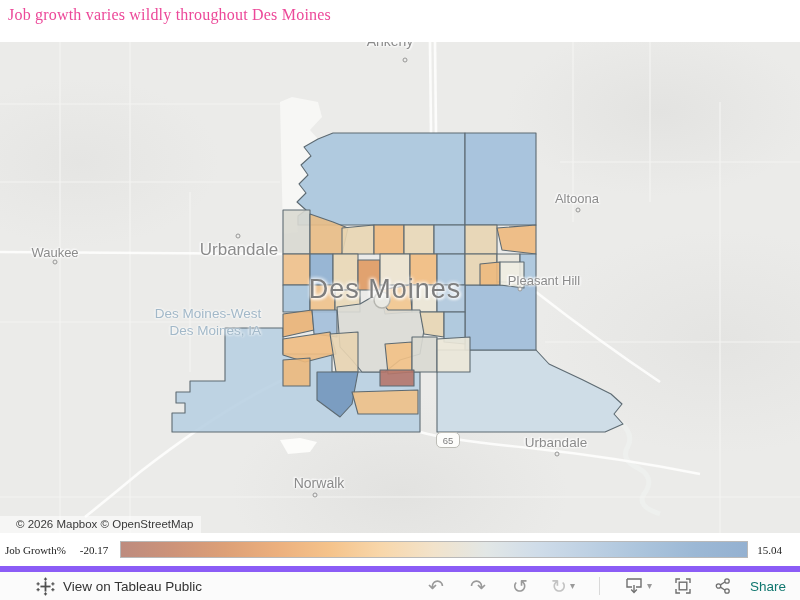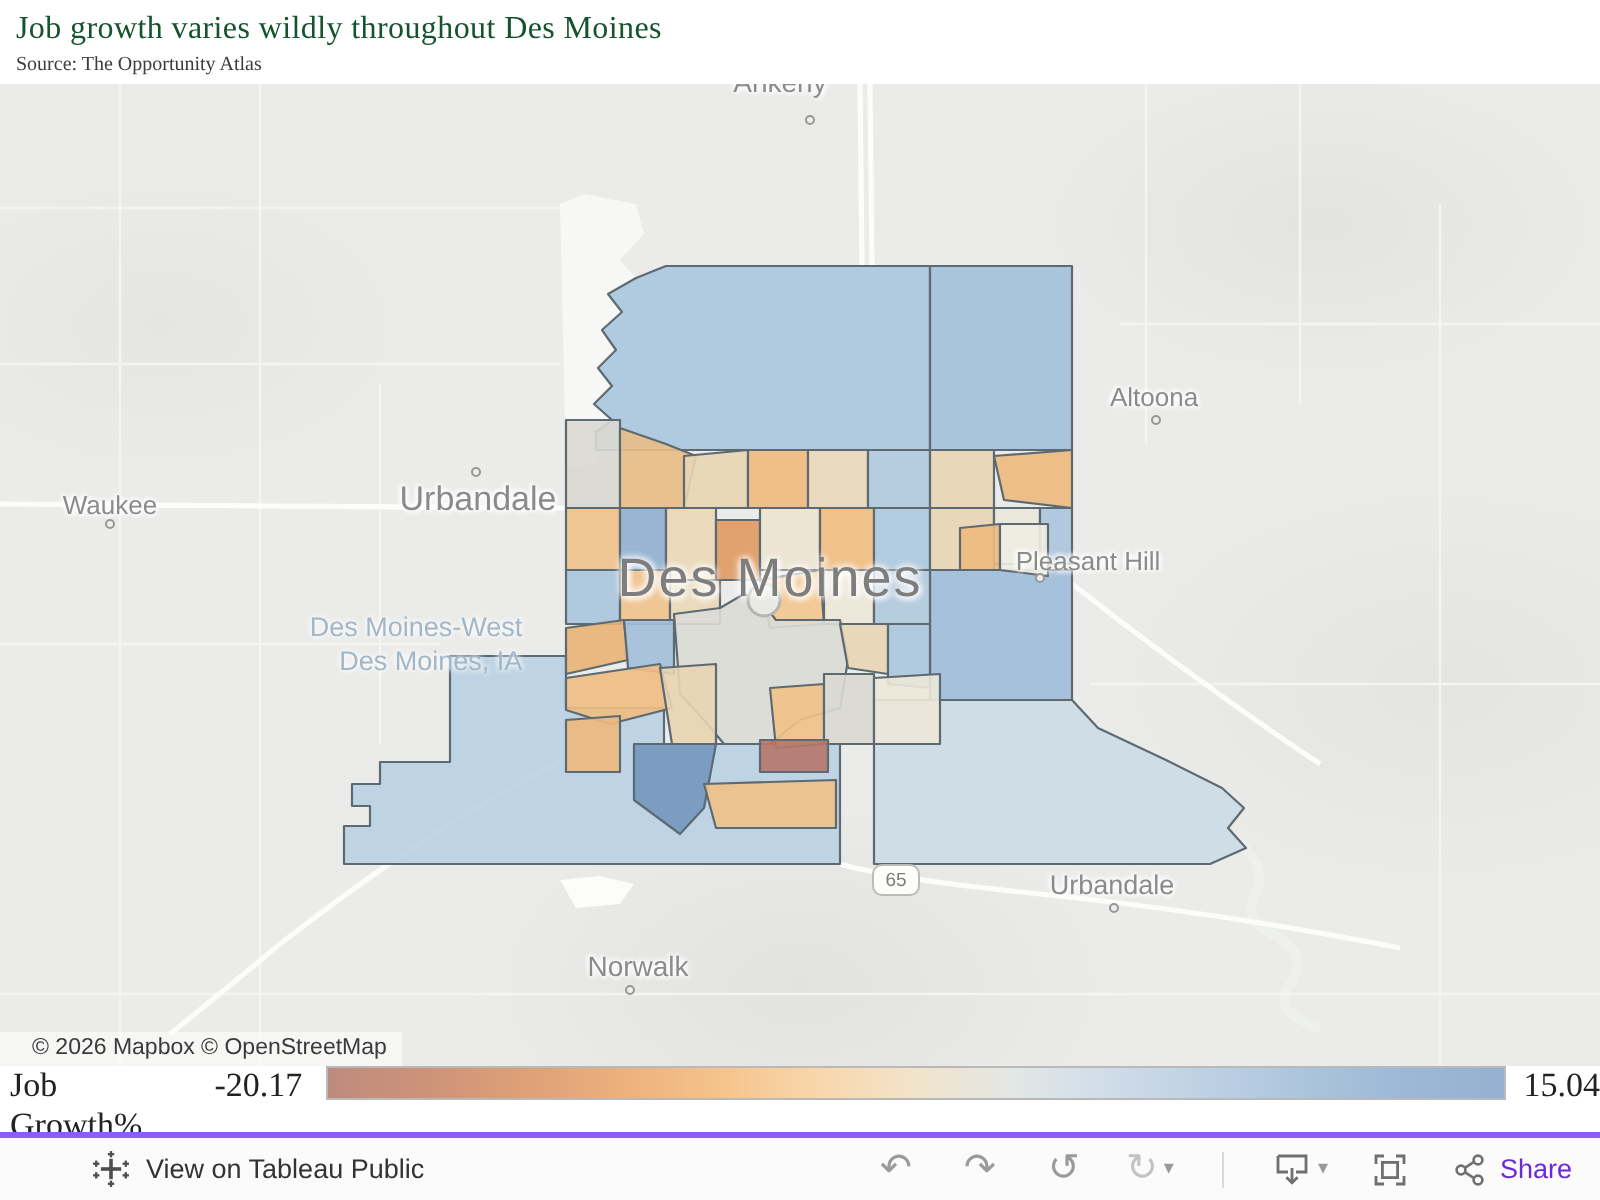--- a/index.html
+++ b/index.html
@@ -2,21 +2,21 @@
 <html><head>
 <meta charset="utf-8">
 <style>
   * { margin:0; padding:0; box-sizing:border-box; }
   html,body { width:800px; height:600px; overflow:hidden; background:#fff;
               font-family:"Liberation Sans", sans-serif; }
   #stage { width:800px; height:600px; display:flex; flex-direction:column; position:relative; }
 
   
   #header { height:42px; padding:6px 8px 0 8px; background:#fff; }
-  #title { font-family:"Liberation Serif", serif; font-size:16px; color:#14532d; letter-spacing:.2px; }
+  #title { font-family:"Liberation Serif", serif; font-size:16px; color:#ec4899; letter-spacing:.2px; }
   #subtitle { font-family:"Liberation Serif", serif; font-size:10px; color:#3c3c3c; margin-top:3px; }
 
   
   #map { position:relative; width:800px; height:491px; overflow:hidden;
          background:
            radial-gradient(220px 120px at 660px 70px,  #e3e3e1 0%, rgba(227,227,225,0) 70%),
            radial-gradient(260px 160px at 720px 300px, #e4e4e2 0%, rgba(228,228,226,0) 70%),
            radial-gradient(200px 120px at 80px 120px,  #e5e5e3 0%, rgba(229,229,227,0) 70%),
            radial-gradient(240px 140px at 400px 450px, #e2e2e0 0%, rgba(226,226,224,0) 70%),
            #ebebe9; }
@@ -29,49 +29,48 @@
                letter-spacing:1px; text-shadow:0 0 4px #fff,0 0 4px #fff,1px 1px 3px #fff; }
   #area-label { position:absolute; transform:translateX(-50%); text-align:right; font-size:13.5px;
                color:#a2b8c8; line-height:17px; text-shadow:0 0 3px #fff,0 0 3px #fff; }
   #route-shield { position:absolute; transform:translate(-50%,-50%); width:24px; height:16px;
                background:#fdfdfb; border:1px solid #bcbcb6; border-radius:5px; font-size:9.5px;
                color:#7c7c7c; display:flex; align-items:center; justify-content:center; }
   #attribution { position:absolute; left:0; bottom:0; background:rgba(255,255,255,.55);
                font-size:11.5px; color:#3a3a3a; padding:2px 8px 3px 16px; }
 
   
-  #legend { height:33px; background:#fff; display:flex; 
-            font-family:"Liberation Serif", serif; font-size:17px; color:#222; }
+  #legend { height:33px; background:#fff; display:flex; align-items:center;
+            font-family:"Liberation Serif", serif; font-size:11px; color:#222; }
   #legend-title { margin-left:5px; }
   #legend-min { margin-left:14px; }
   #legend-bar { width:628px; height:17px; margin-left:12px; border:1px solid #b9b9b9; }
   #legend-max { margin-left:9px; }
 
   
-  #toolbar { height:34px; background:#fbfbfb; border-top:3px solid #8b5cf6; display:flex;
-             align-items:center; padding:0 14px 0 46px; }
+  #toolbar { height:34px; background:#fbfbfb; border-top:6px solid #8b5cf6; display:flex;
+             align-items:center; padding:0 14px 0 36px; }
   #view-link { display:flex; align-items:center; gap:8px; cursor:pointer; }
   #view-label { font-size:13.5px; color:#333; }
   #tb-spacer { flex:1; }
   .tb-btn { display:flex; align-items:center; justify-content:center; min-width:22px; height:24px;
             cursor:pointer; color:#9a9a9a; font-size:19px; line-height:1; }
   .tb-group { display:flex; align-items:center; gap:20px; }
   .caret { font-size:10px; color:#9a9a9a; margin-left:3px; }
   .tb-sep { width:1px; height:18px; background:#d9d9d9; margin:0 4px; }
-  #share-btn { display:flex; align-items:center; gap:6px; color:#6d28d9; font-size:13.5px; cursor:pointer; }
+  #share-btn { display:flex; align-items:center; gap:18px; color:#0f766e; font-size:13.5px; cursor:pointer; }
   .disabled { color:#c3c3c3; }
 </style>
 </head>
 <body>
 
 <div id="stage">
 
   <div id="header">
     <div id="title">Job growth varies wildly throughout Des Moines</div>
-    <div id="subtitle">Source: The Opportunity Atlas</div>
   </div>
 
   <div id="map">
     <svg id="map-svg" width="800" height="491" viewBox="0 0 800 491">
 
       <g>
         <polygon points="292,55 318,60 322,75 310,88 318,97 306,106 313,115 303,124 310,134 300,143 308,152 298,160 305,168 297,176 298,190 283,192 280,60" fill="#f7f7f5"></polygon>
         <polygon points="280,398 300,396 317,400 310,410 288,412" fill="#fcfcfa"></polygon>
         <path d="M620,380 q14,12 8,24 q-8,14 10,22 q18,10 6,26 q-8,12 16,20" fill="none" stroke="#eef0ee" stroke-width="5"></path>
       </g>

